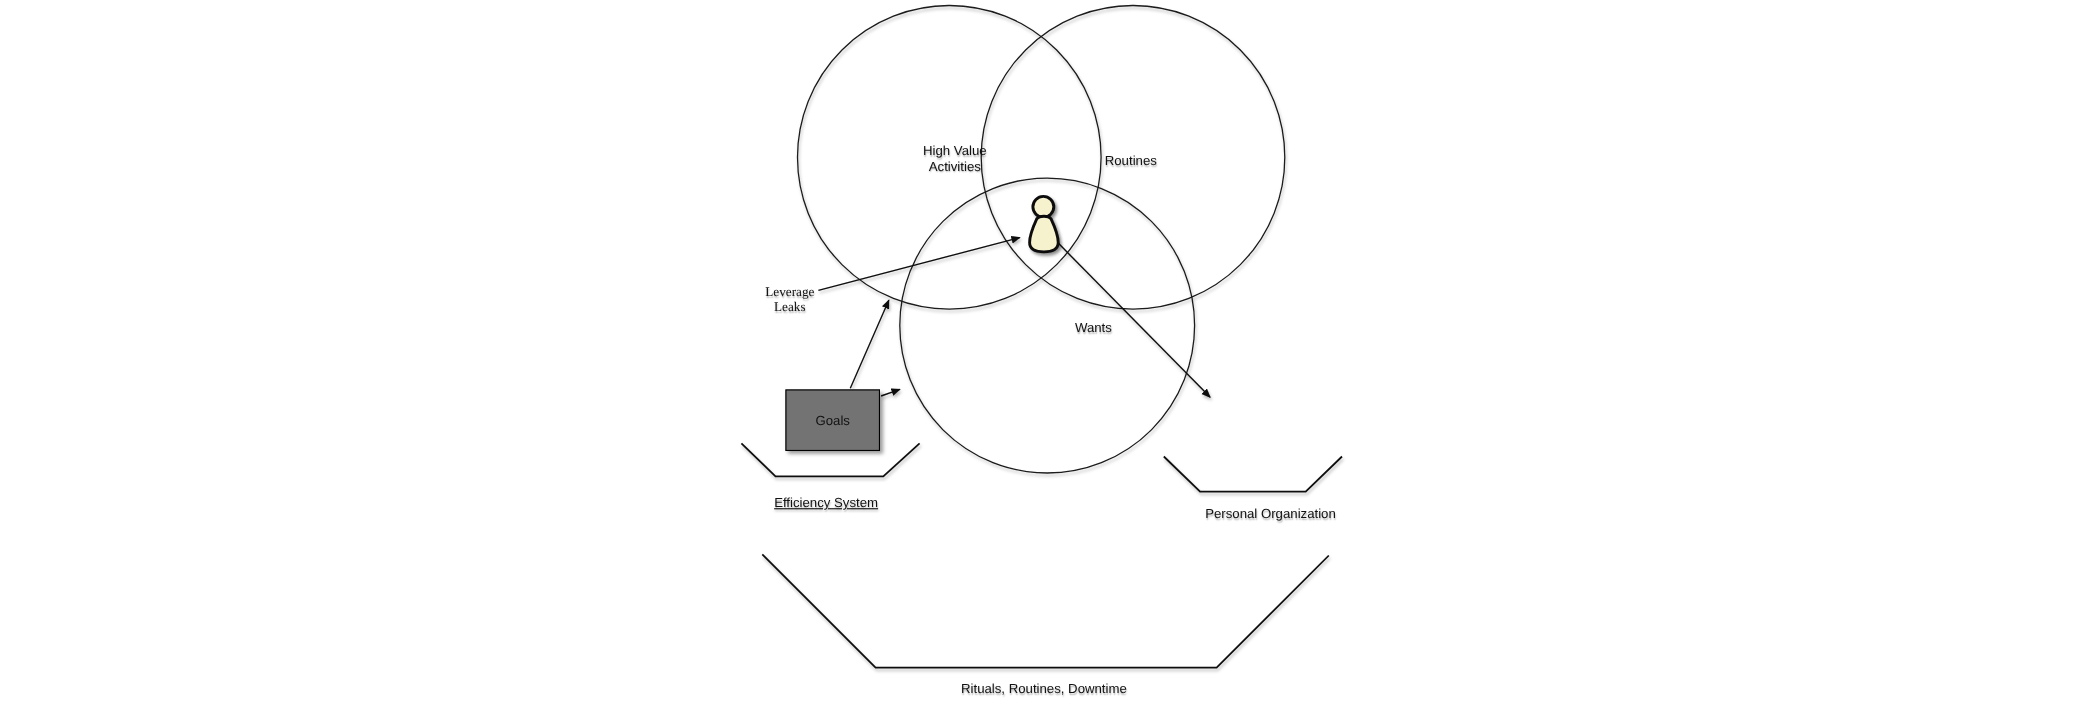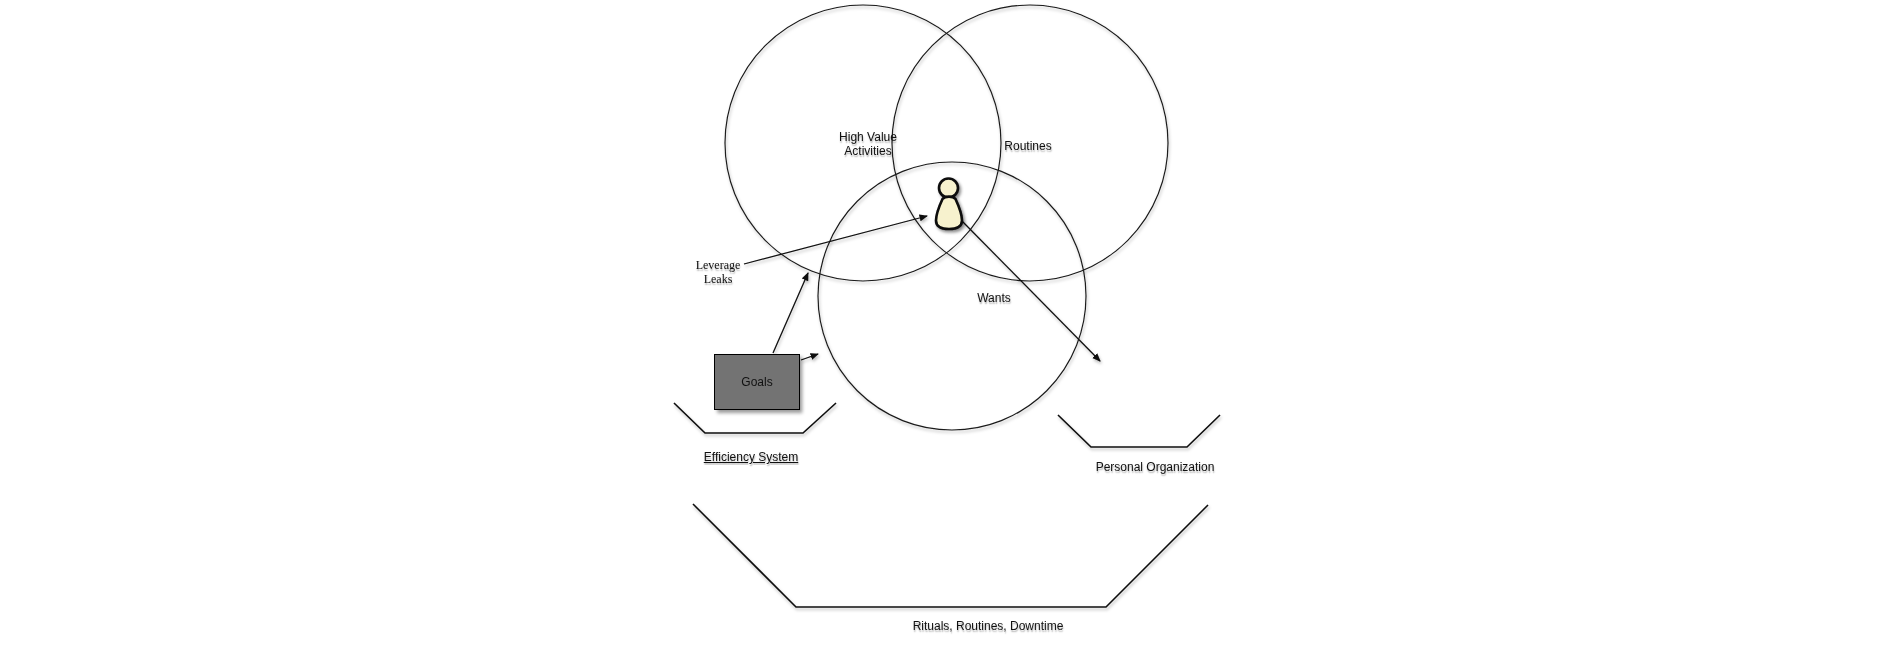--- a/index.html
+++ b/index.html
@@ -93,15 +93,15 @@
 
   <div class="node-box" style="left:714px;top:354px;width:84px;height:54px;">
     <span>Goals</span>
   </div>
 
 
   <div class="lbl" style="left:751px;top:451px;text-decoration:underline;">Efficiency System</div>
 
   <div class="lbl" style="left:1139px;top:461px;padding-left:32px;">Personal Organization</div>
 
-  <div class="lbl" style="left:949px;top:620px;margin-left:39px;">Rituals, Routines, Downtime</div>
+  <div class="lbl" style="left:949px;top:620px;">Rituals, Routines, Downtime</div>
 
 </div>
 
 </body></html>

